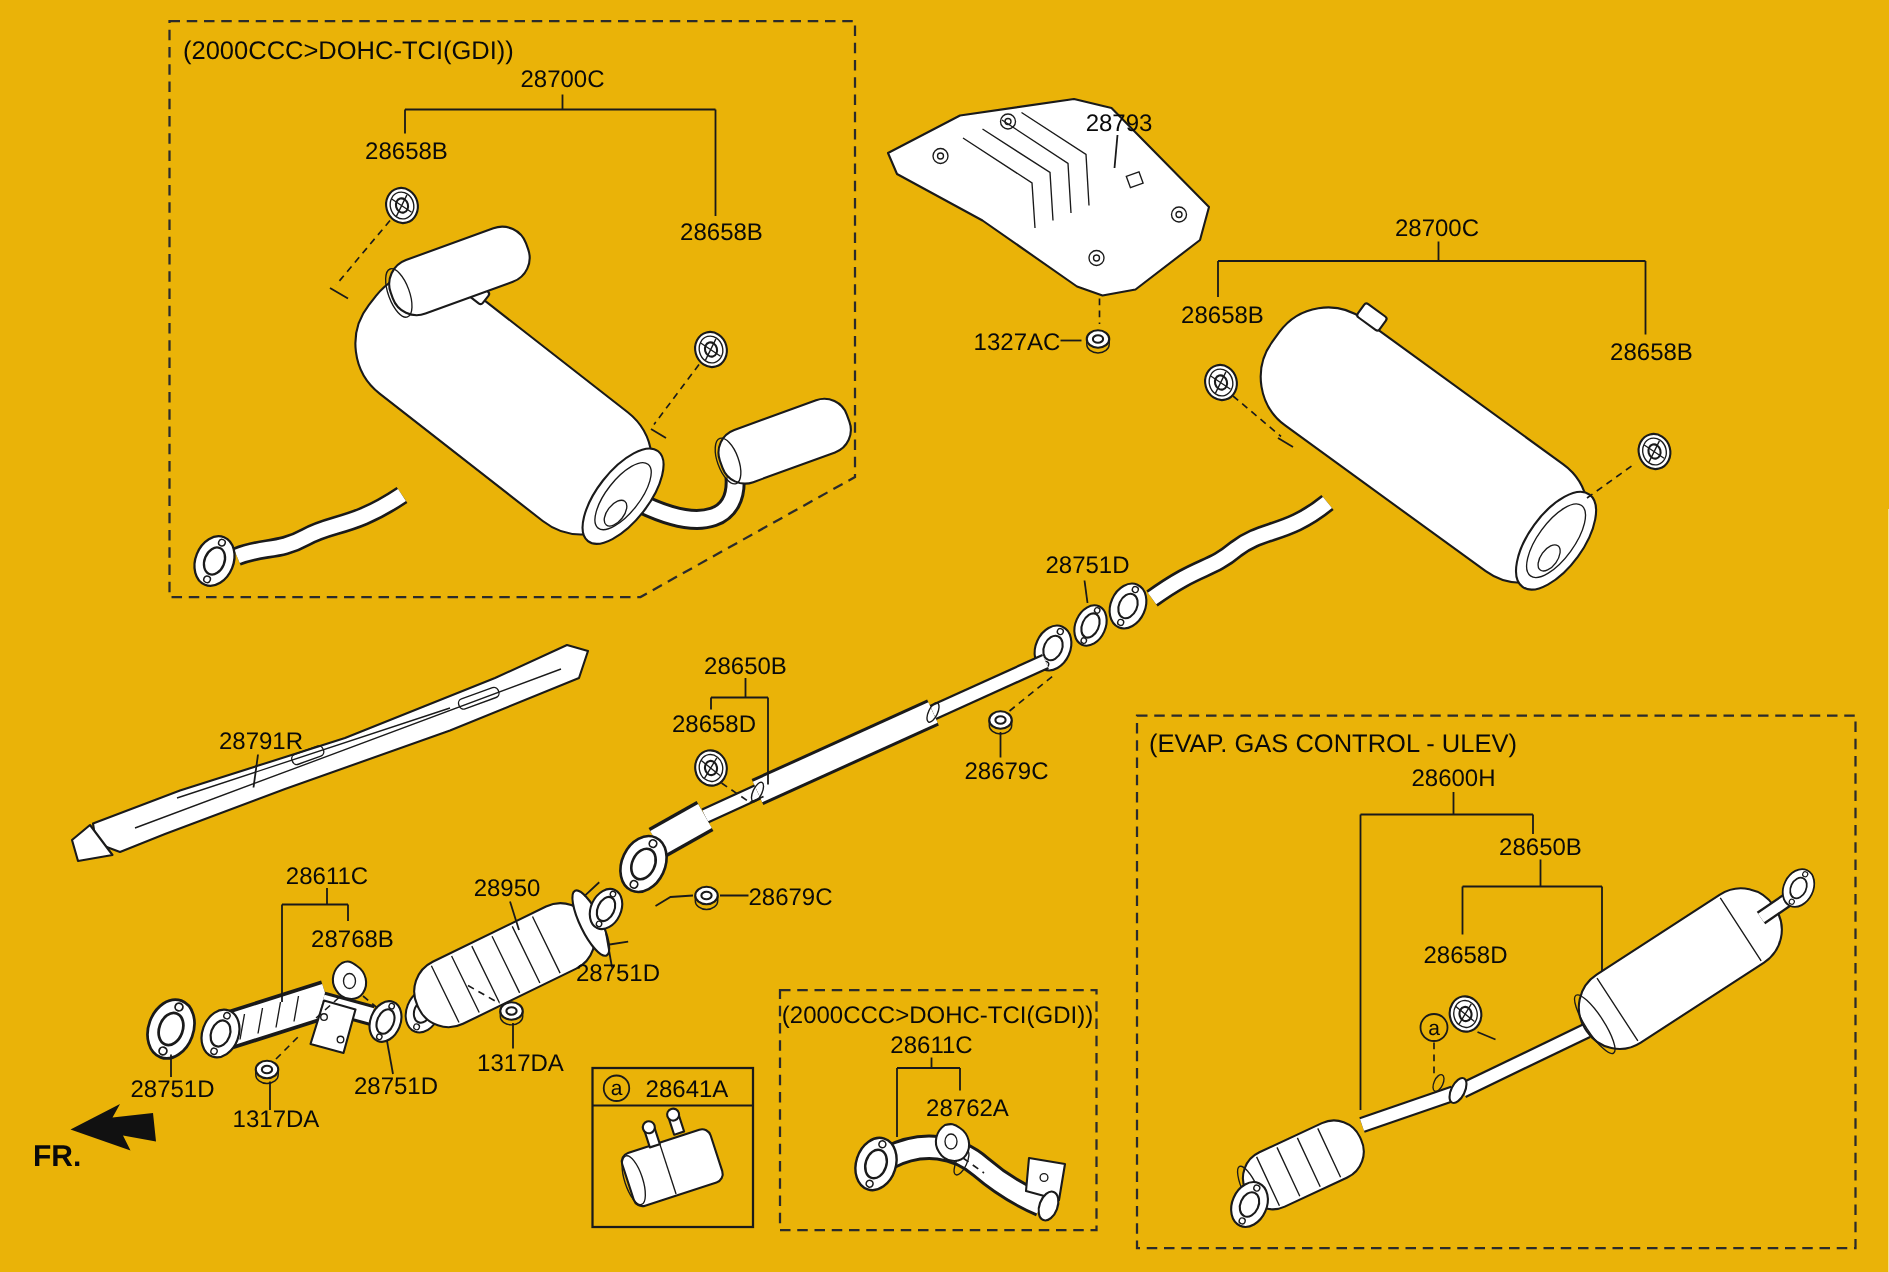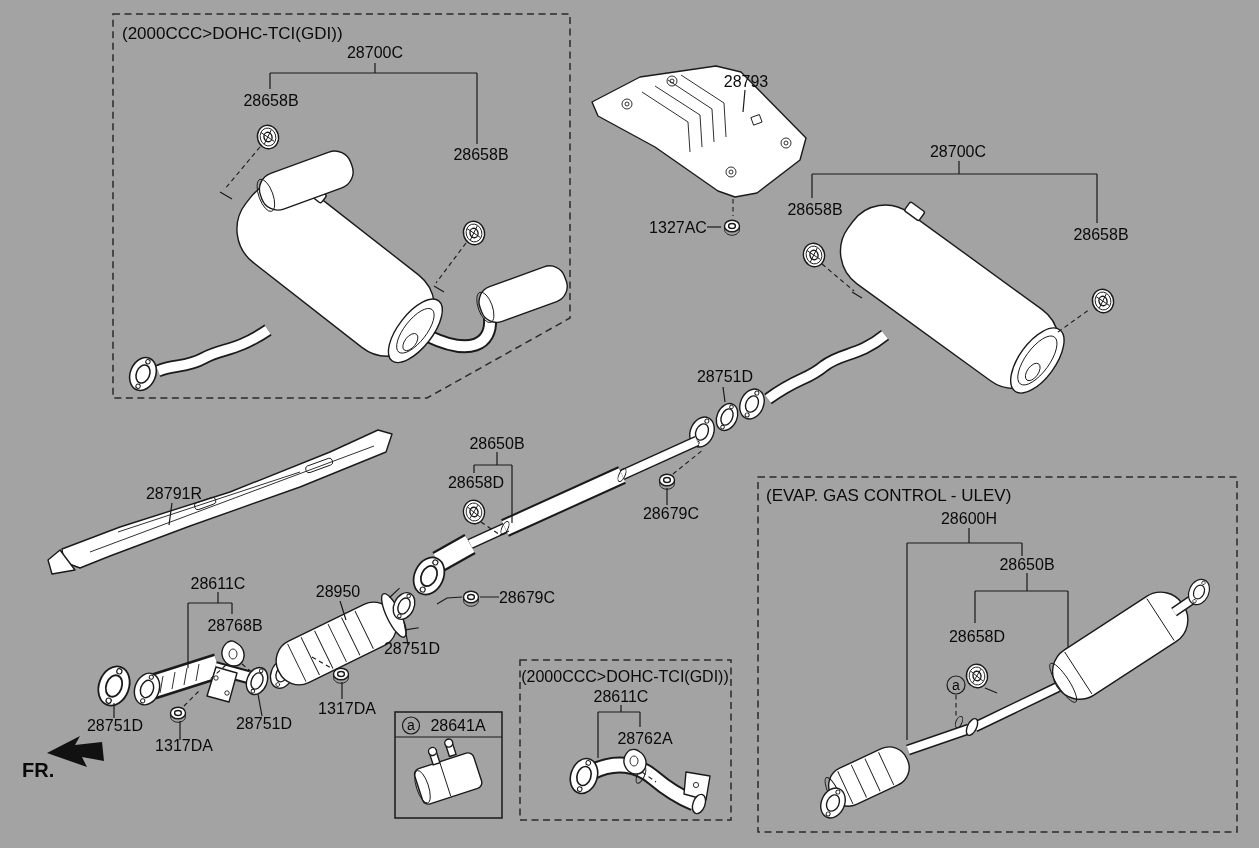--- a/index.html
+++ b/index.html
@@ -1,16 +1,16 @@
 <!DOCTYPE html>
 <html><head>
 <meta charset="utf-8">
 <style>
   html,body{margin:0;padding:0;background:#ffffff}
-  .stage{position:relative;width:1259px;height:848px;background:#a3a3a3;overflow:hidden}
+  .stage{position:relative;width:1259px;height:848px;background:#eab308;overflow:hidden}
   svg{font-family:"Liberation Sans",sans-serif}
   .part{fill:#ffffff;stroke:#1a1a1a;stroke-width:1.4;stroke-linejoin:round}
   .ln{fill:none;stroke:#1a1a1a;stroke-width:1.2}
   .thin{fill:none;stroke:#1a1a1a;stroke-width:0.9}
   .dashbox{fill:none;stroke:#2b2b2b;stroke-width:1.5;stroke-dasharray:7 4.5}
   .solidbox{fill:none;stroke:#1a1a1a;stroke-width:1.5}
   .dl{fill:none;stroke:#1a1a1a;stroke-width:1.1;stroke-dasharray:4.5 3.5}
   .pipeO{fill:none;stroke:#1a1a1a}
   .pipeI{fill:none;stroke:#ffffff}
   .blk{fill:#111;stroke:none}

